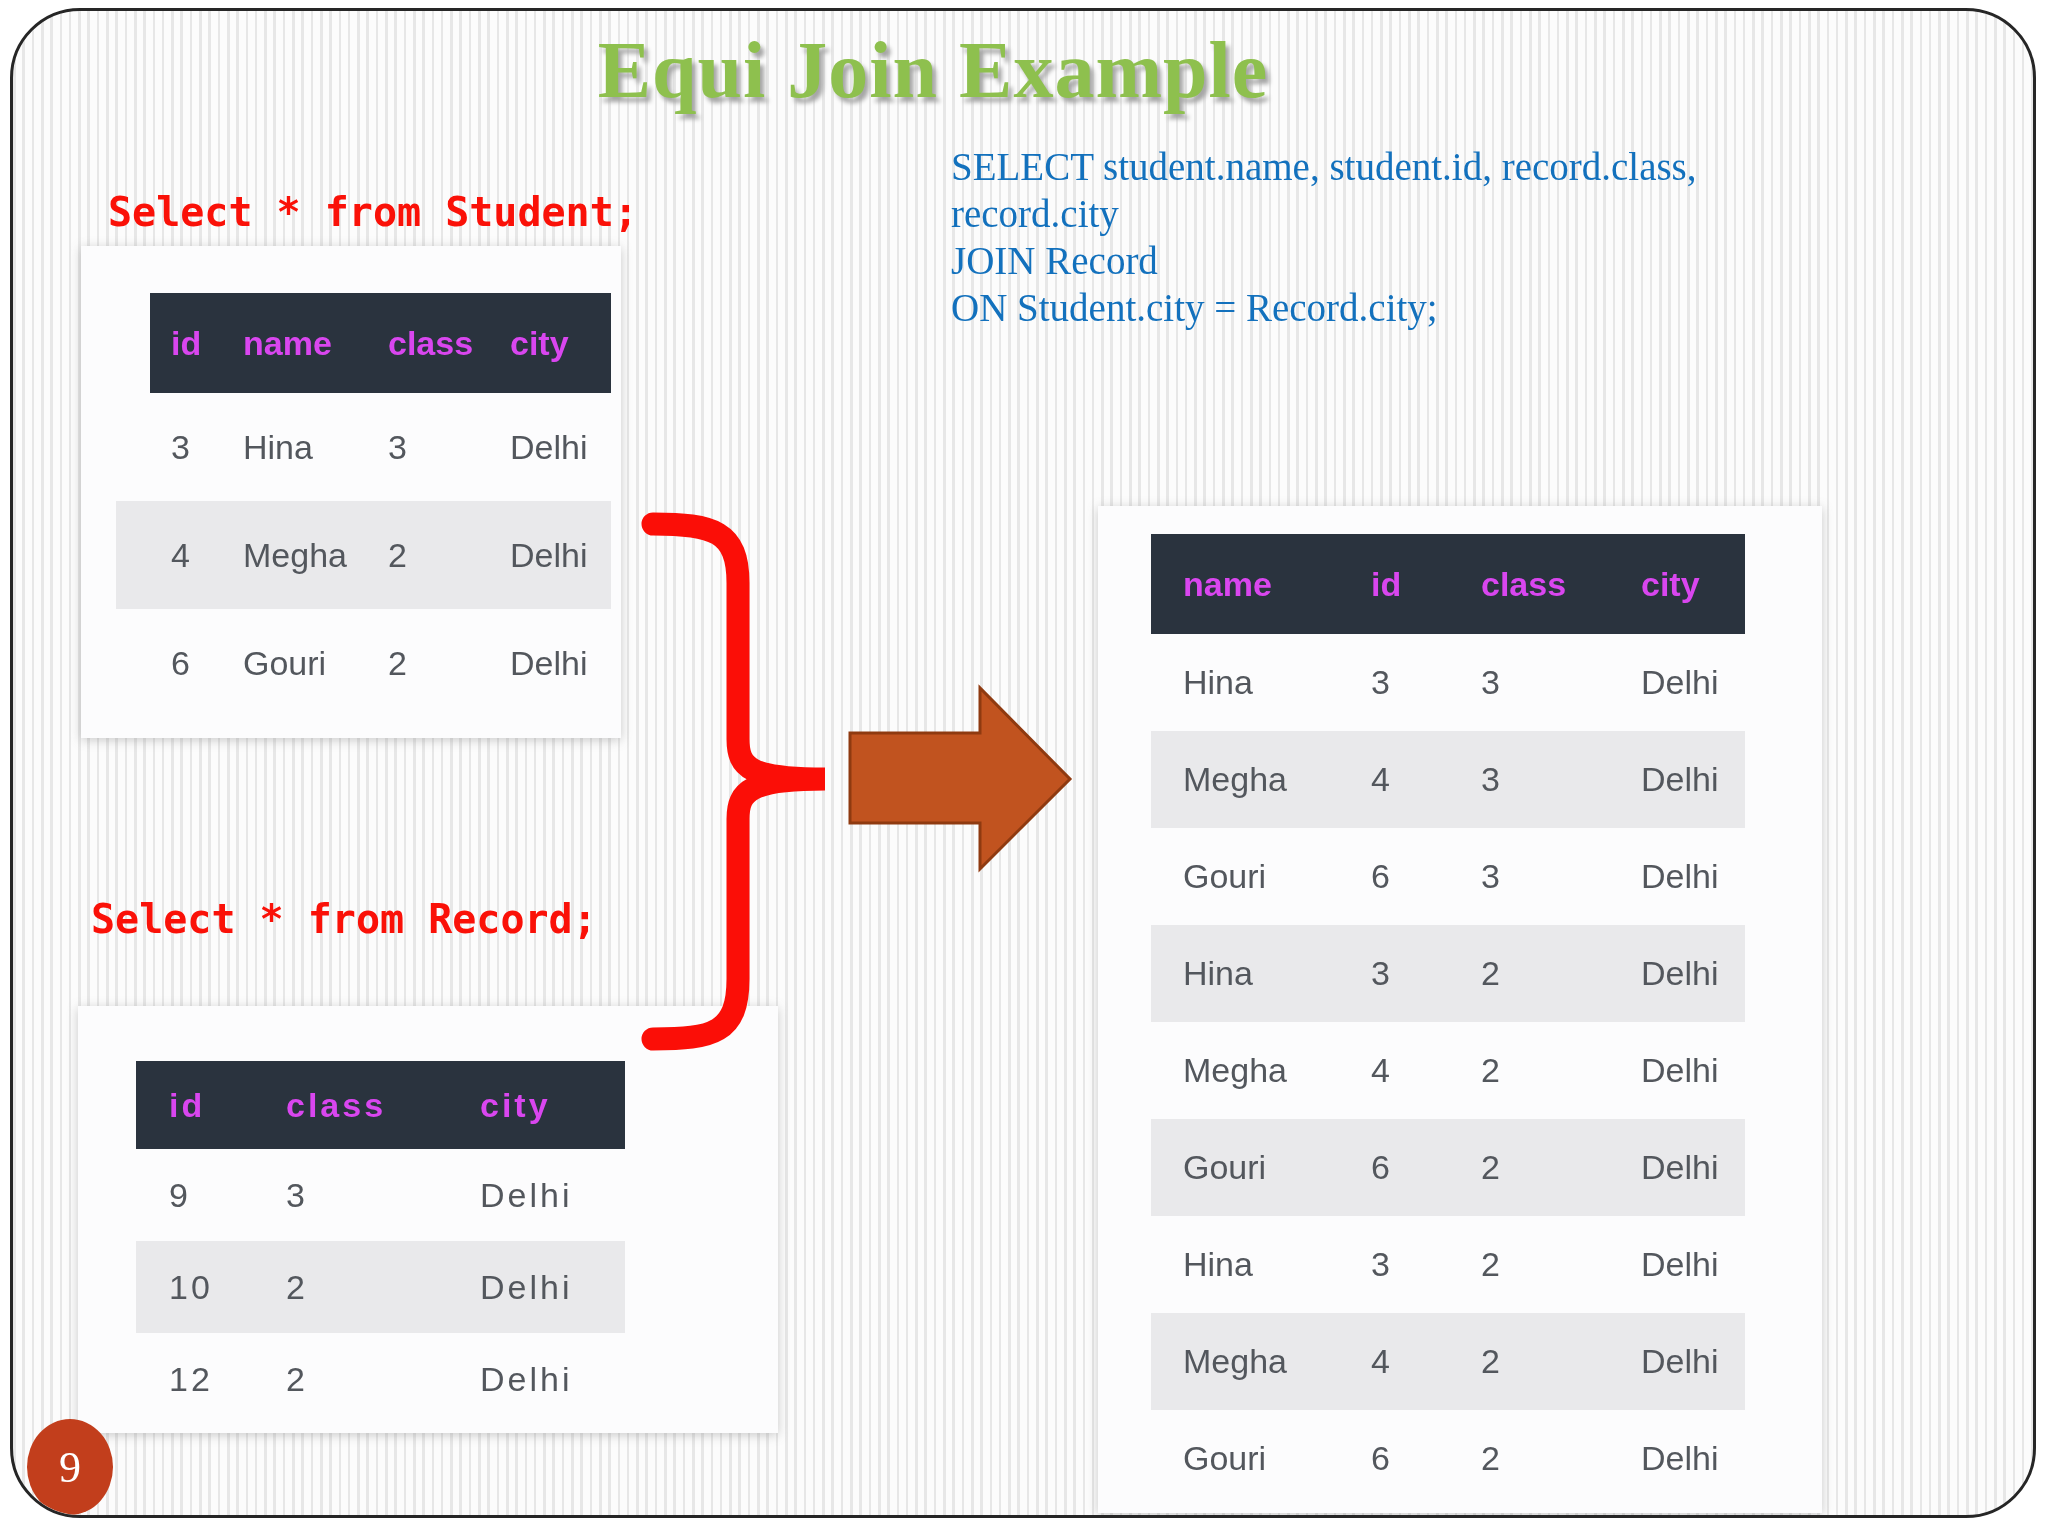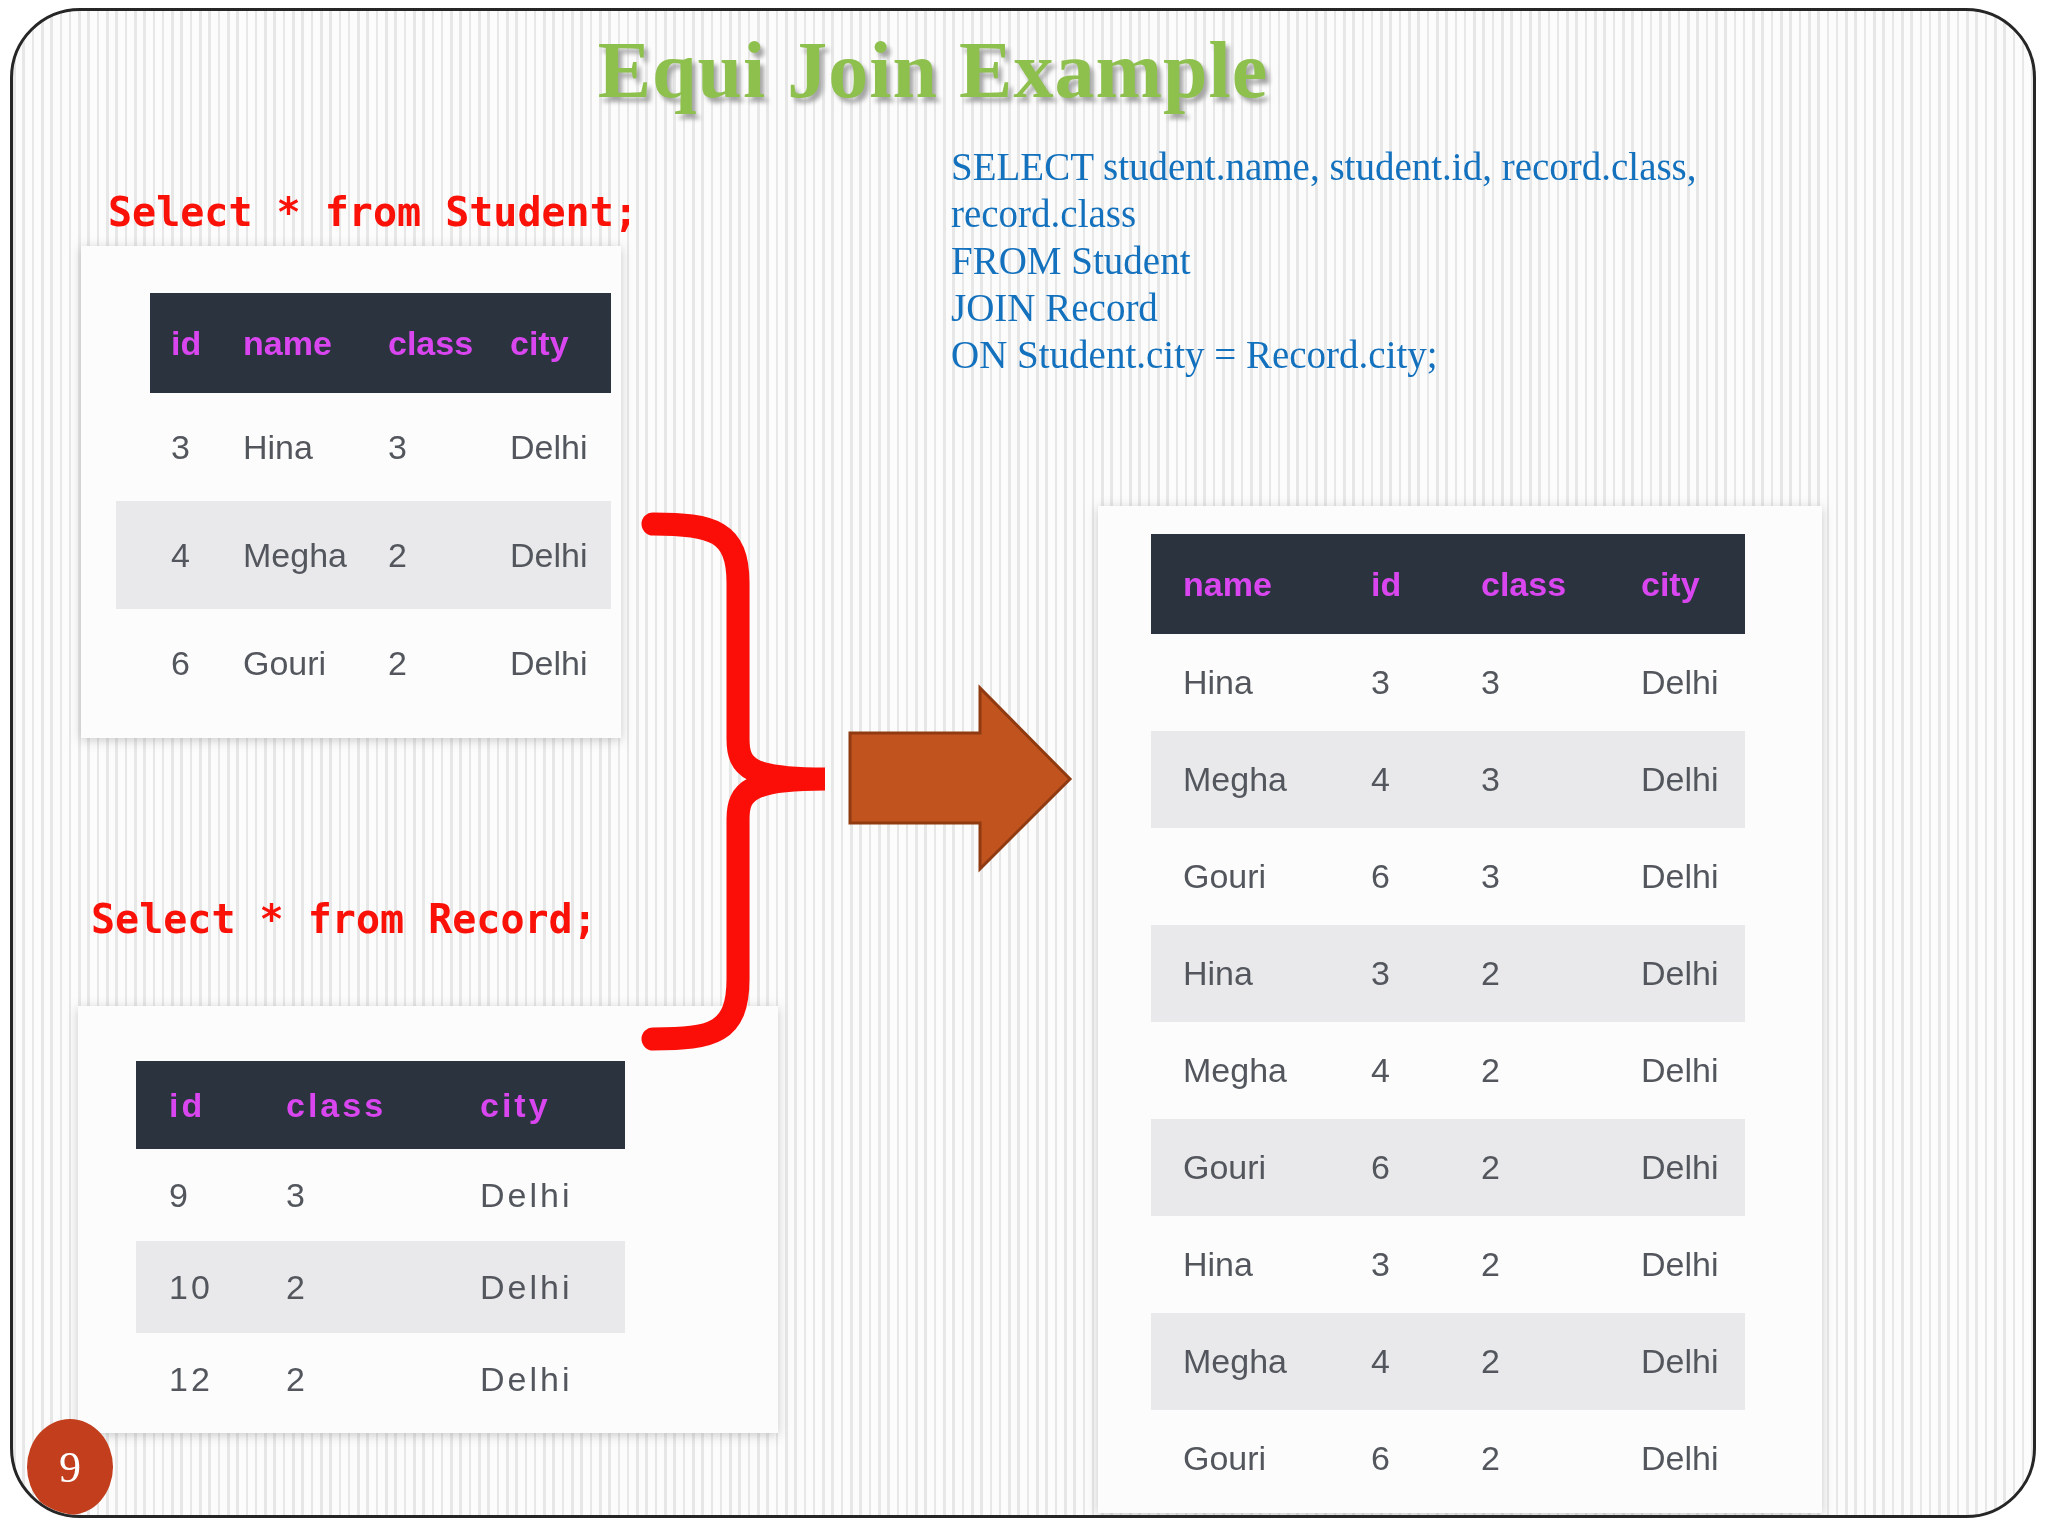--- a/index.html
+++ b/index.html
@@ -53,22 +53,21 @@
 <div class="slide">
 
   <div class="title">Equi Join Example</div>
 
   <div id="q-student" class="redq">Select * from Student;</div>
 
   <div id="q-record" class="redq">Select * from Record;</div>
 
   <div class="bluesql">
     <div>SELECT student.name, student.id, record.class,</div>
-    <div>record.class</div>
-    <div>FROM Student</div>
+    <div>record.city</div>
     <div>JOIN Record</div>
     <div>ON Student.city = Record.city;</div>
   </div>
 
   <div id="panel-student" class="panel">
     <div id="student-tbl">
         <div class="thead">
           <div class="th">id</div>
           <div class="th">name</div>
           <div class="th">class</div>

